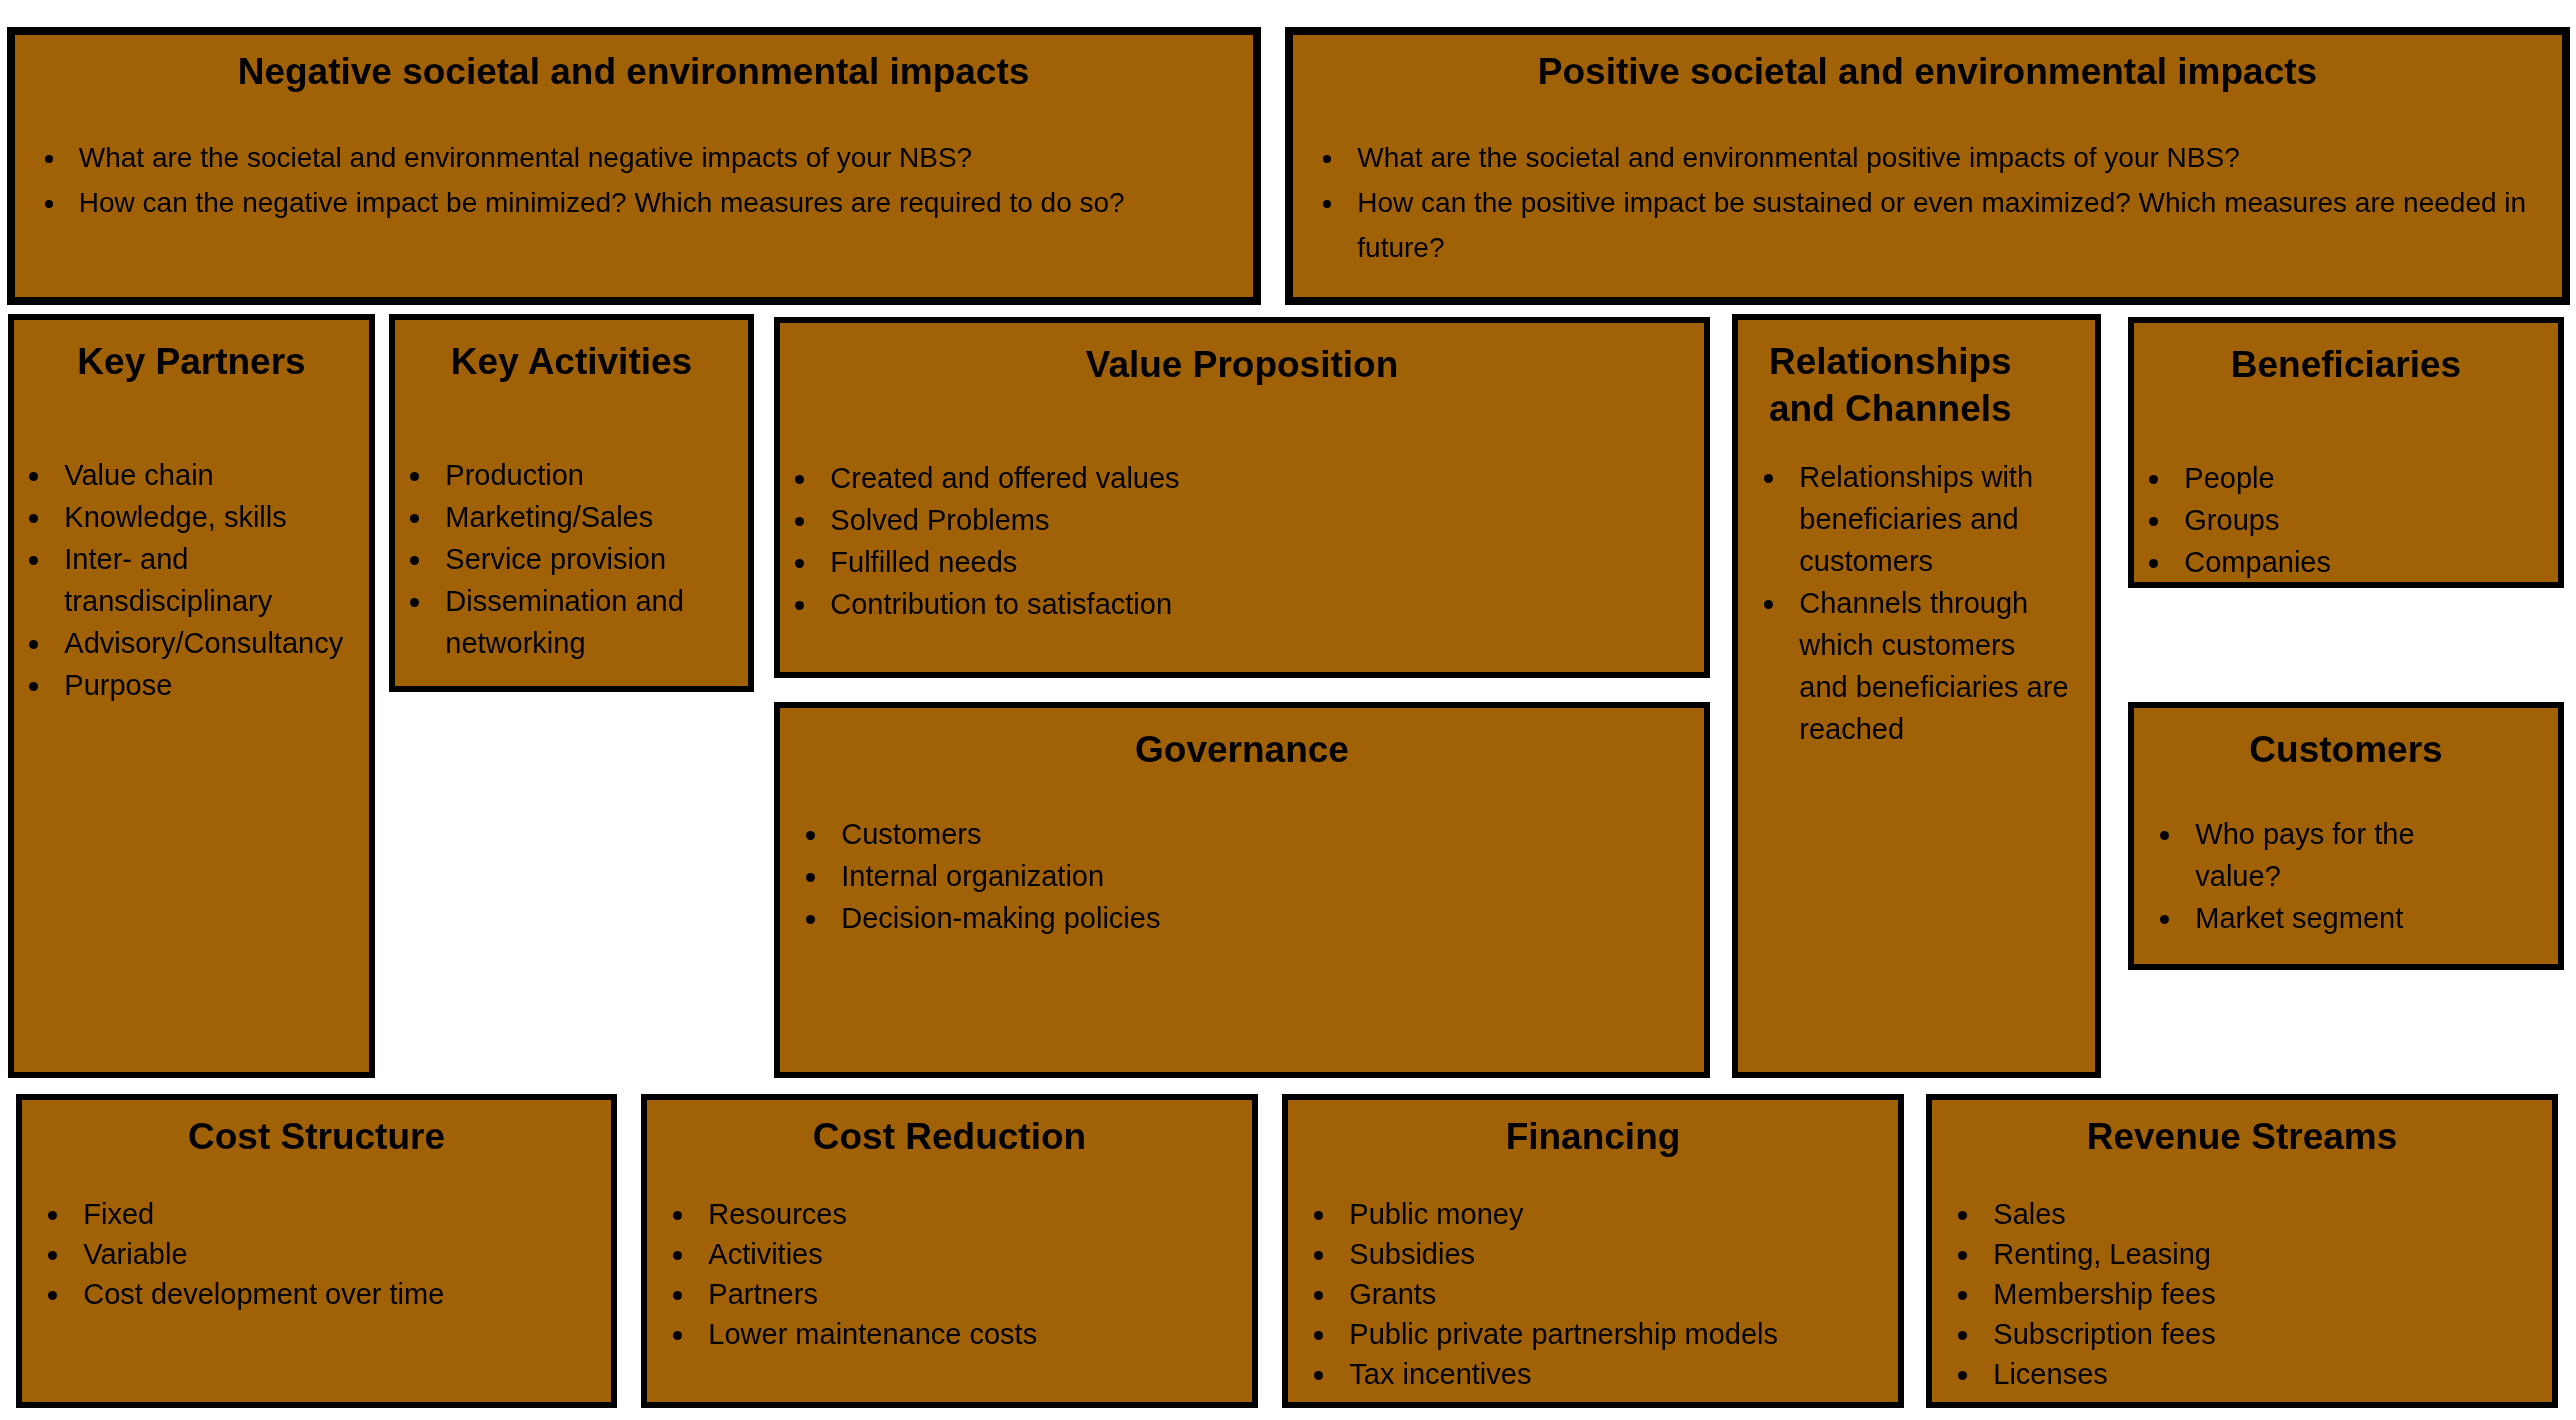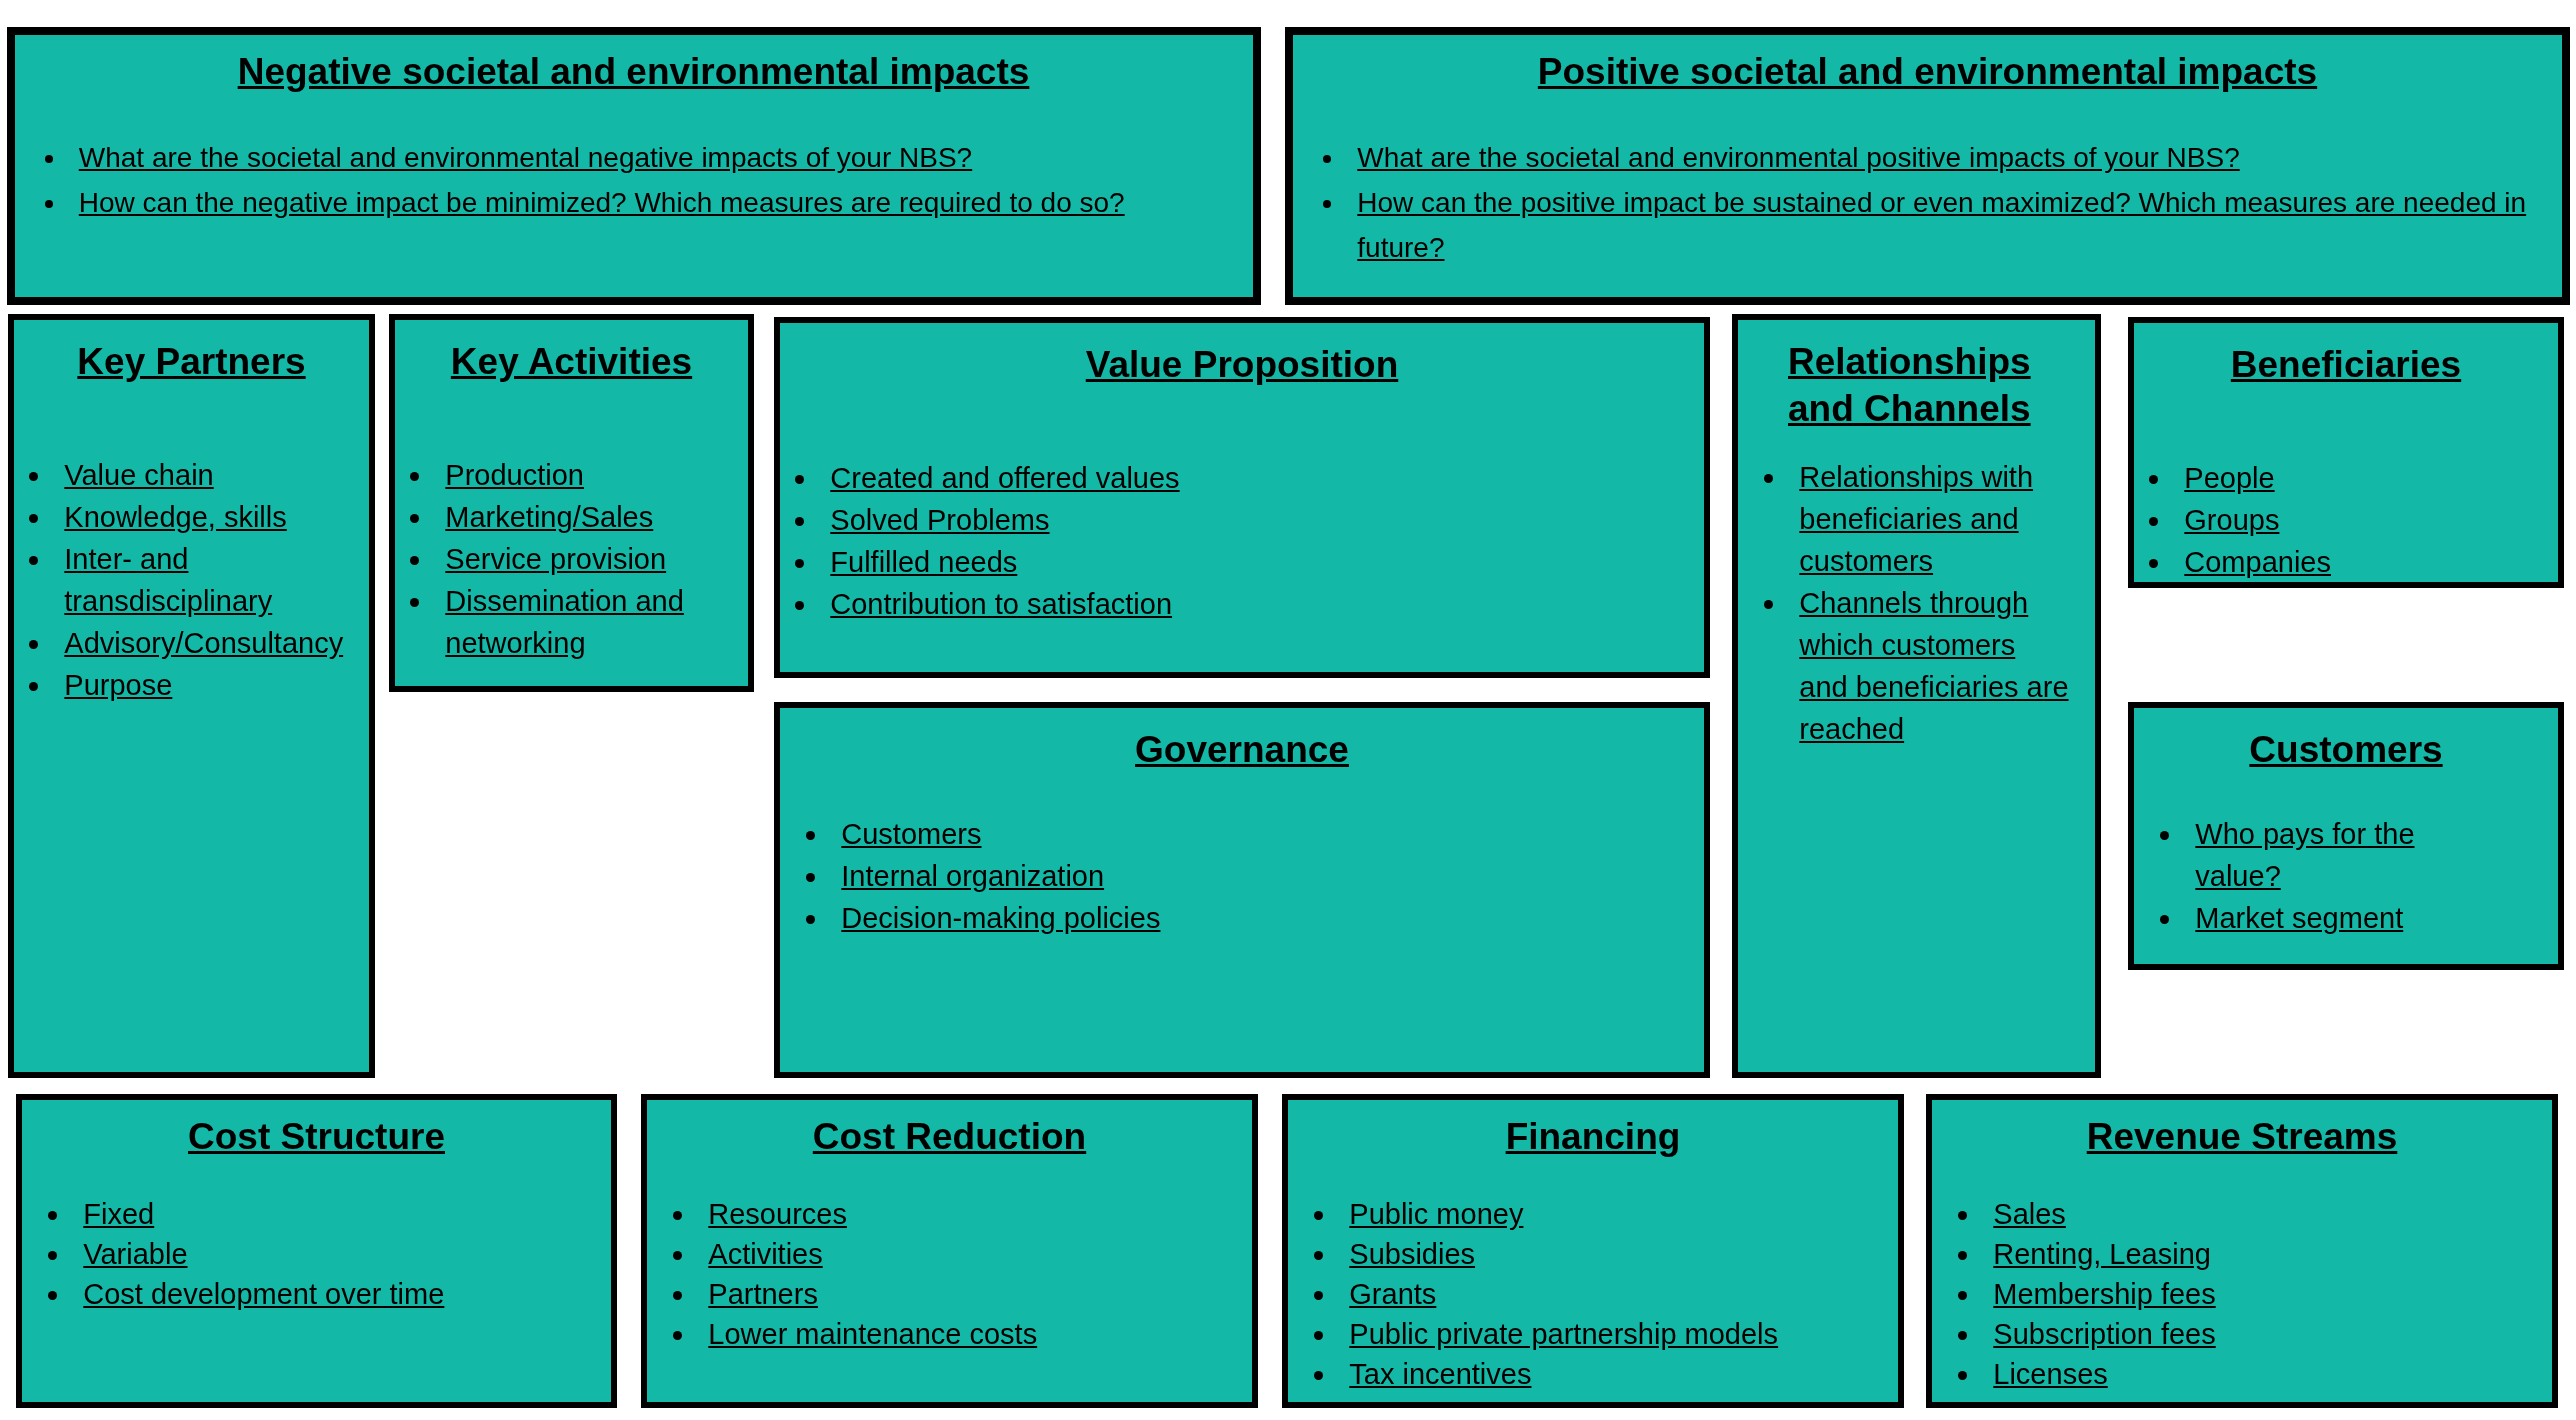--- a/index.html
+++ b/index.html
@@ -11,41 +11,40 @@
     position: relative;
     width: 2576px;
     height: 1420px;
     background: #ffffff;
     color: #000000;
     font-family: "Liberation Sans", sans-serif;
   }
   .box {
     position: absolute;
     box-sizing: border-box;
-    background: #14b8a6;
+    background: #a16207;
     border: 6.5px solid #000000;
     overflow: hidden;
-    text-decoration: underline;
   }
   .box.thick {
     border-width: 8px;
   }
   .box h2 {
     margin: 0;
     padding: 18px 19.4px 0 19.4px;
     font-size: 37px;
     line-height: 47px;
     font-weight: bold;
     text-align: center;
   }
   .toprow h2 { padding-top: 13px; }
   .bottomrow h2 { padding-top: 13px; }
   .align-left h2 {
     text-align: left;
-    padding-left: 50px;
+    padding-left: 31px;
     padding-right: 16px;
   }
   .box ul {
     list-style: disc;
     margin: 0;
     padding: 0 24px 0 50px;
     font-size: 29px;
     line-height: 42px;
   }
   .box li { padding-left: 11.3px; }

